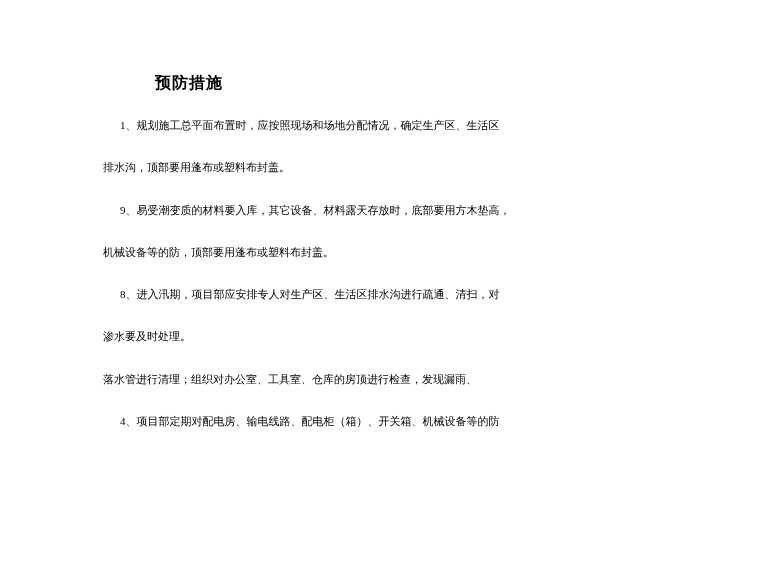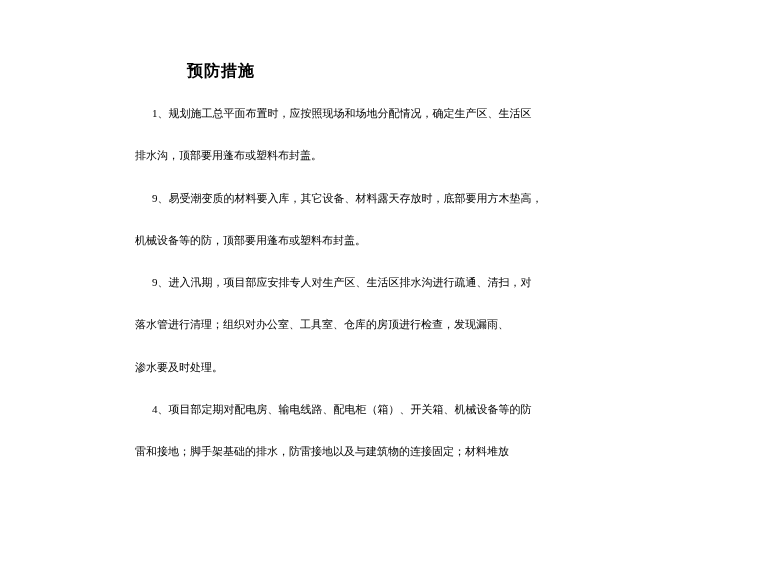--- a/index.html
+++ b/index.html
@@ -15,25 +15,24 @@
     overflow: hidden;
   }
   .page {
     position: relative;
     width: 760px;
     height: 570px;
     background: #ffffff;
   }
   .doc {
     position: absolute;
-    top: 50px;
+    top: 62px;
     left: 103px;
     width: 580px;
     font-size: 16px;
-    margin-left: 32px;
   }
   .doc-title {
     font-weight: bold;
     font-size: 16px;
     line-height: 42px;
     height: 42px;
     padding-left: 52px;
     white-space: nowrap;
     letter-spacing: 1px;
   }
@@ -54,21 +53,20 @@
   <div class="doc">
 
     <div class="doc-title">预防措施</div>
 
     <div class="doc-line first">1、规划施工总平面布置时，应按照现场和场地分配情况，确定生产区、生活区</div>
     <div class="doc-line">排水沟，顶部要用蓬布或塑料布封盖。</div>
 
     <div class="doc-line first">9、易受潮变质的材料要入库，其它设备、材料露天存放时，底部要用方木垫高，</div>
     <div class="doc-line">机械设备等的防，顶部要用蓬布或塑料布封盖。</div>
 
-    <div class="doc-line first">9、进入汛期，项目部应安排专人对生产区、生活区排水沟进行疏通、清扫，对</div>
+    <div class="doc-line first">8、进入汛期，项目部应安排专人对生产区、生活区排水沟进行疏通、清扫，对</div>
+    <div class="doc-line">渗水要及时处理。</div>
     <div class="doc-line">落水管进行清理；组织对办公室、工具室、仓库的房顶进行检查，发现漏雨、</div>
-    <div class="doc-line">渗水要及时处理。</div>
 
     <div class="doc-line first">4、项目部定期对配电房、输电线路、配电柜（箱）、开关箱、机械设备等的防</div>
-    <div class="doc-line">雷和接地；脚手架基础的排水，防雷接地以及与建筑物的连接固定；材料堆放</div>
 
   </div>
 </div>
 
 </body></html>

